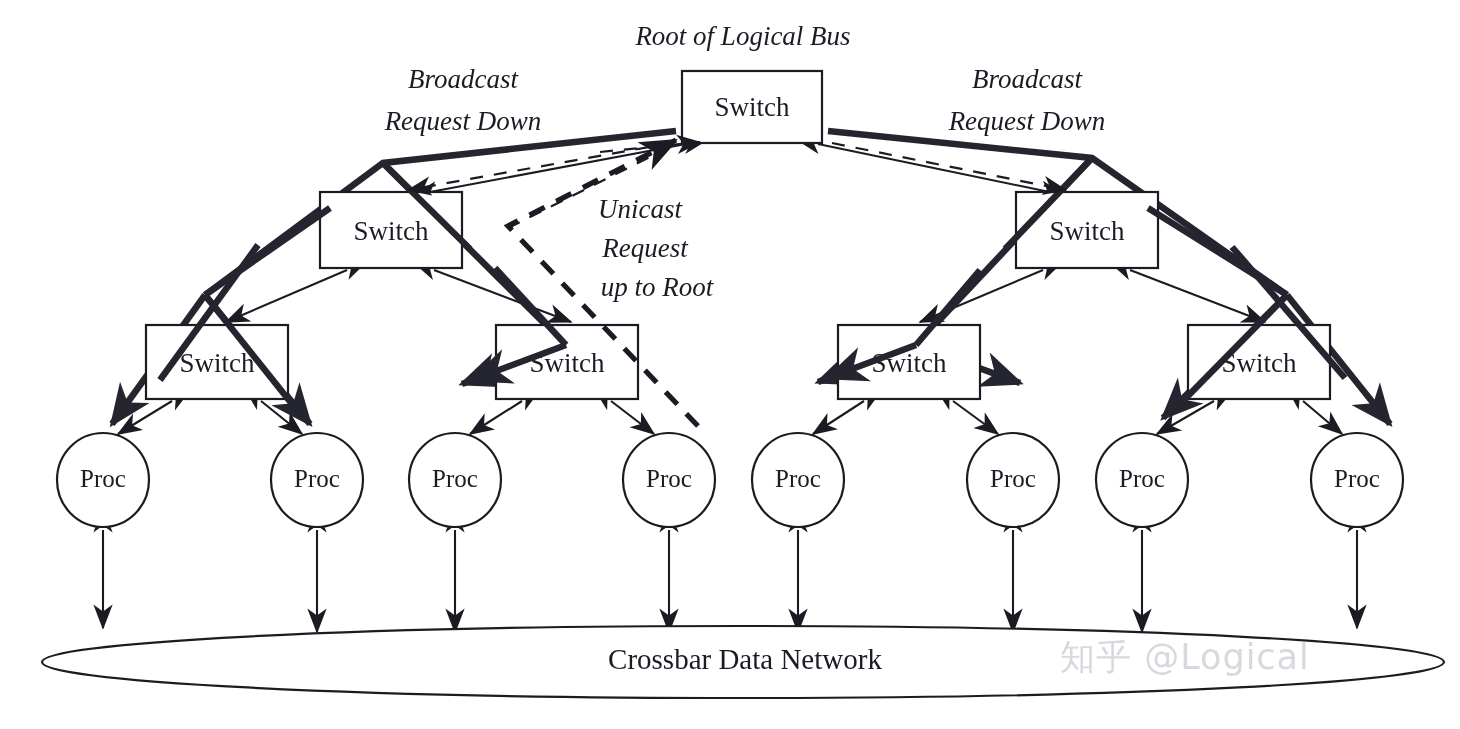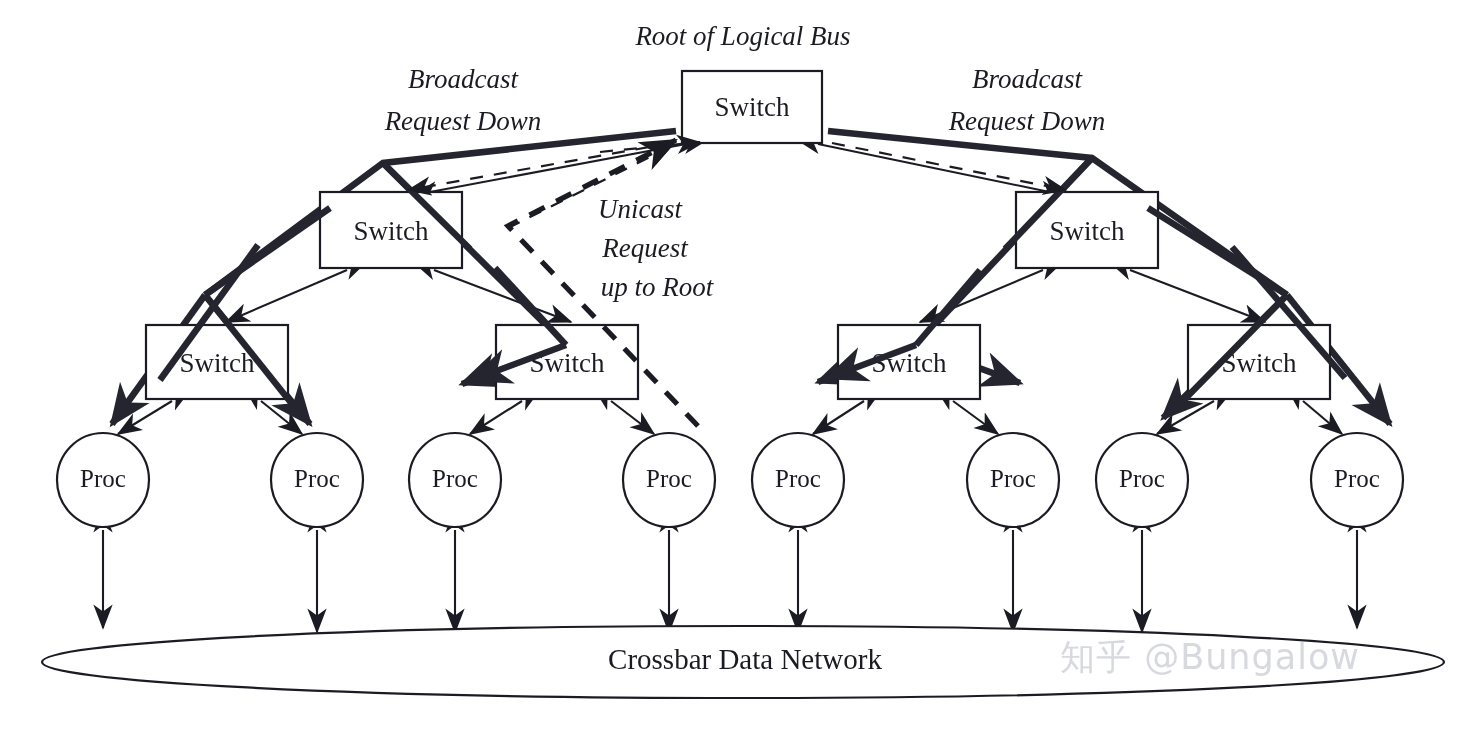--- a/index.html
+++ b/index.html
@@ -215,15 +215,15 @@
 
       <text class="annot" x="1027" y="88">Broadcast</text>
       <text class="annot" x="1027" y="130">Request Down</text>
 
       <text class="annot" x="640" y="218">Unicast</text>
       <text class="annot" x="645" y="257">Request</text>
       <text class="annot" x="657" y="296">up to Root</text>
     </g>
   </svg>
 
-  <div id="watermark">知乎 @Bungalow</div>
+  <div id="watermark">知乎 @Logical</div>
 
 </div>
 
 </body></html>

